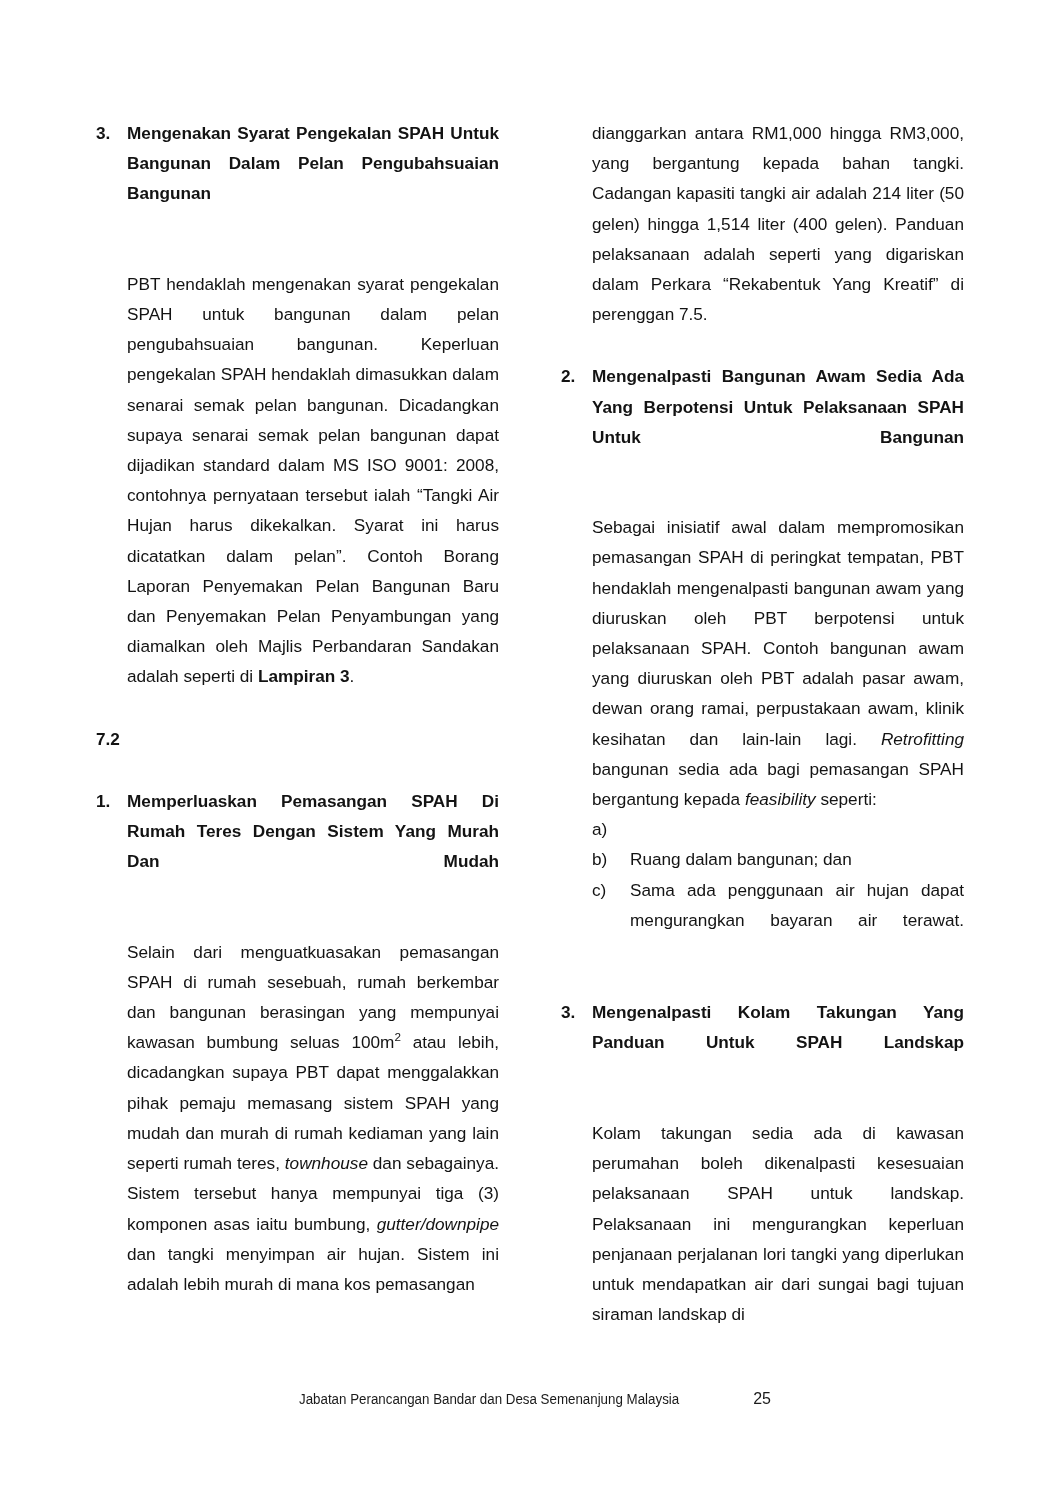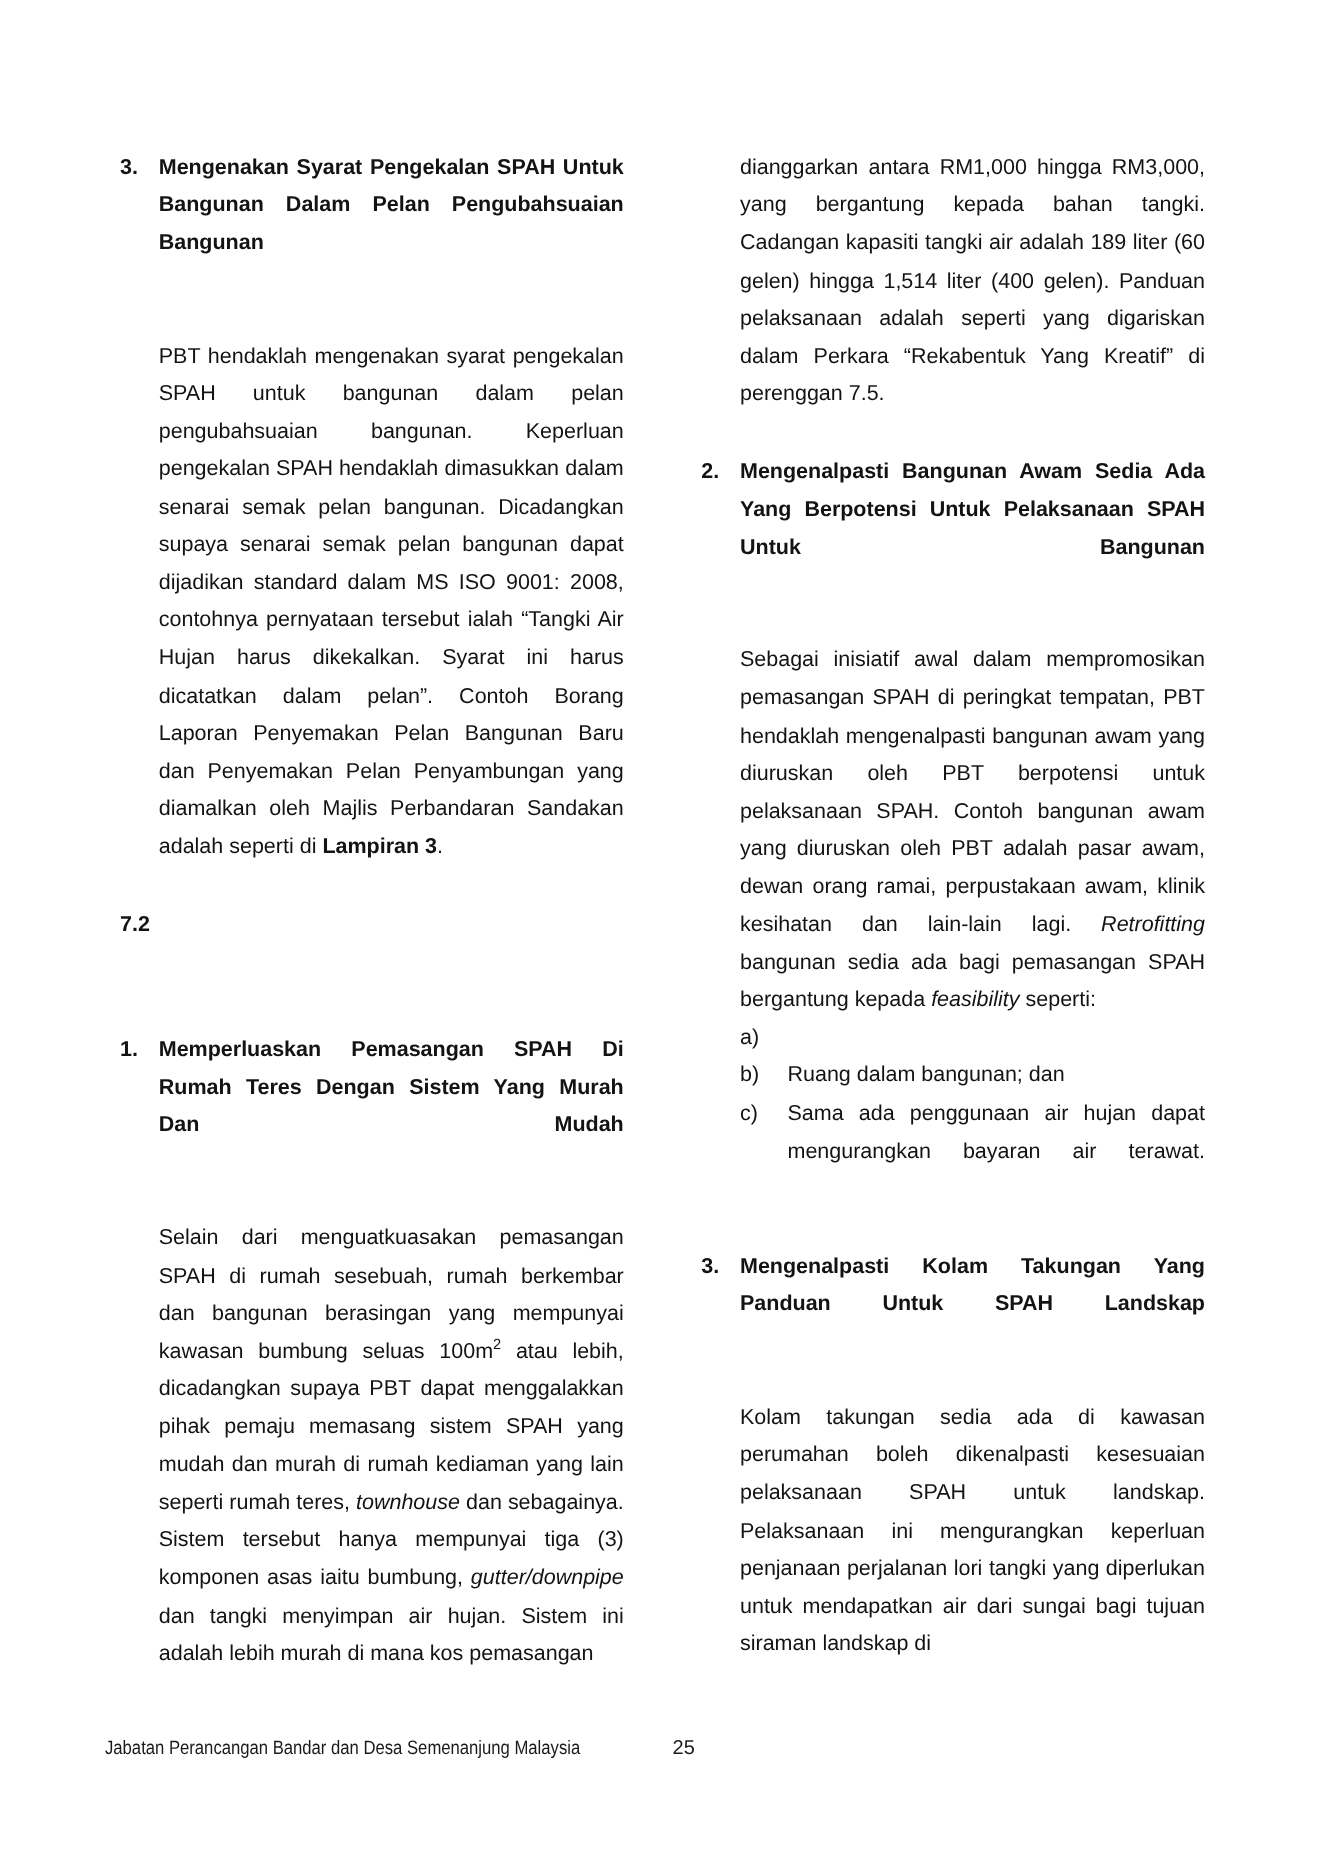--- a/index.html
+++ b/index.html
@@ -70,21 +70,21 @@
   }
   .numhead .htext::after {
     content: "";
     display: inline-block;
     width: 100%;
   }
 
   
   .sechead {
     display: flex;
-    flex-direction: column;
+    flex-direction: row;
     align-items: flex-start;
     font-weight: bold;
     font-size: 17.2px;
     line-height: 30.2px;
   }
   .sechead .snum {
     width: 68px;
     flex: 0 0 68px;
   }
   .sechead .stext { flex: 1 1 auto; }
@@ -122,26 +122,26 @@
   b, .bold { font-weight: bold; }
   sup {
     font-size: 0.68em;
     vertical-align: super;
     line-height: 0;
   }
 
   
   .footer {
     position: absolute;
-    left: 84px;
+    left: 101px;
     top: 1390px;
     width: 868px;
     display: flex;
     flex-direction: row;
-    justify-content: flex-start;
+    justify-content: center;
     align-items: baseline;
     font-size: 15.5px;
     color: #1a1a1a;
   }
   .footer-text {
     font-family: "Liberation Sans Narrow", "Liberation Sans", sans-serif;
     transform: scaleX(0.86);
     transform-origin: left center;
     white-space: nowrap;
   }
@@ -183,21 +183,21 @@
       </div>
 
       <div class="gap-md"></div>
 
       <p class="para indent"><span>Selain dari menguatkuasakan pemasangan SPAH di rumah sesebuah, rumah berkembar dan bangunan berasingan yang mempunyai kawasan bumbung seluas 100m</span><sup>2</sup><span> atau lebih, dicadangkan supaya PBT dapat menggalakkan pihak pemaju memasang sistem SPAH yang mudah dan murah di rumah kediaman yang lain seperti rumah teres, </span><i>townhouse</i><span> dan sebagainya. Sistem tersebut hanya mempunyai tiga (3) komponen asas iaitu bumbung, </span><i>gutter/downpipe</i><span> dan tangki menyimpan air hujan. Sistem ini adalah lebih murah di mana kos pemasangan</span></p>
 
     </div>
 
     <div class="col col-right">
 
-      <p class="para indent">dianggarkan antara RM1,000 hingga RM3,000, yang bergantung kepada bahan tangki. Cadangan kapasiti tangki air adalah 189 liter (60 gelen) hingga 1,514 liter (400 gelen). Panduan pelaksanaan adalah seperti yang digariskan dalam Perkara “Rekabentuk Yang Kreatif” di perenggan 7.5.</p>
+      <p class="para indent">dianggarkan antara RM1,000 hingga RM3,000, yang bergantung kepada bahan tangki. Cadangan kapasiti tangki air adalah 214 liter (50 gelen) hingga 1,514 liter (400 gelen). Panduan pelaksanaan adalah seperti yang digariskan dalam Perkara “Rekabentuk Yang Kreatif” di perenggan 7.5.</p>
 
       <div class="gap-lg"></div>
 
       <div class="numhead">
         <span class="marker">2.</span>
         <span class="htext">Mengenalpasti Bangunan Awam Sedia Ada Yang Berpotensi Untuk Pelaksanaan SPAH Untuk Bangunan</span>
       </div>
 
       <div class="gap-md"></div>
 

